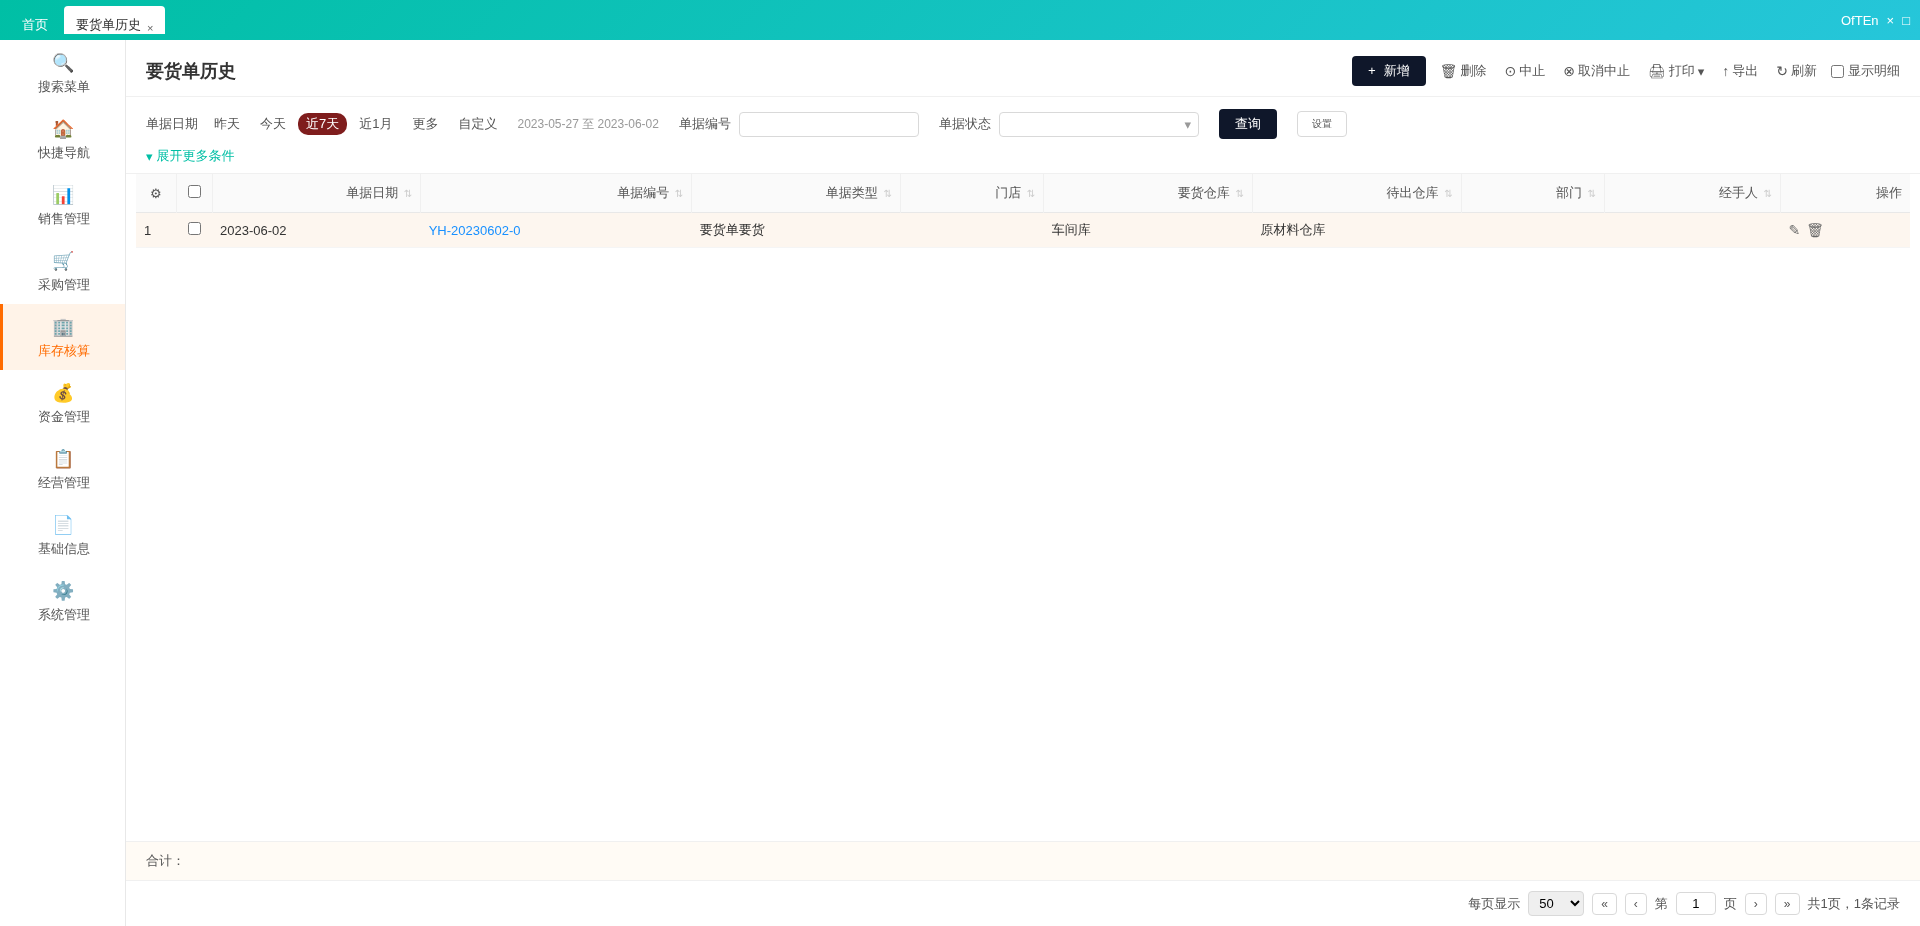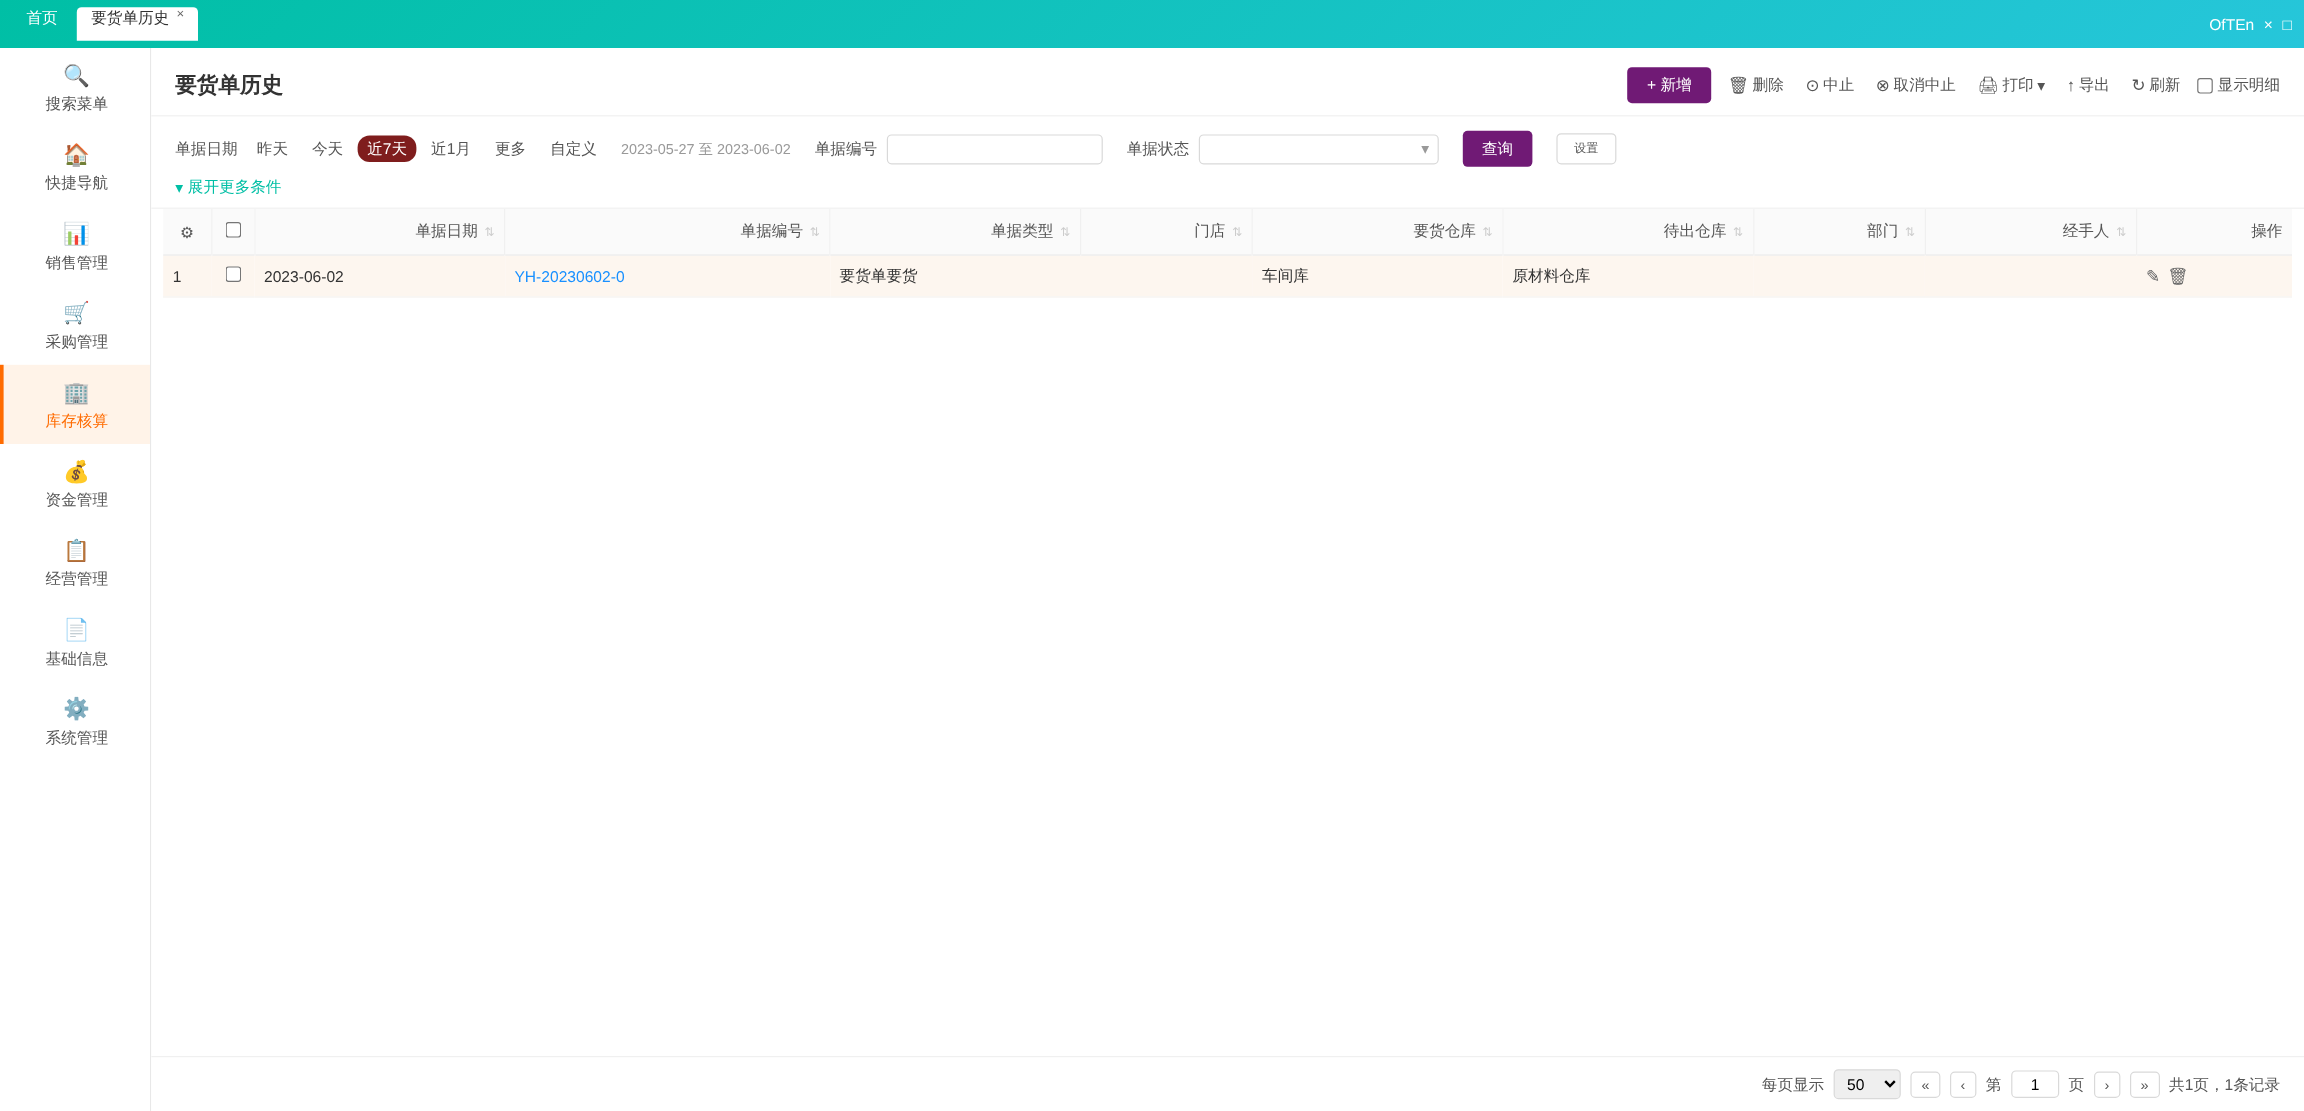--- a/index.html
+++ b/index.html
@@ -13,21 +13,21 @@
       align-items: center;
       padding: 0 10px;
       gap: 4px;
       flex-shrink: 0;
     }
     .topbar-tab {
       height: 28px;
       padding: 0 12px;
       border-radius: 4px 4px 0 0;
       display: flex;
-      align-items: flex-start;
+      align-items: flex-end;
       gap: 6px;
       cursor: pointer;
       color: white;
       font-size: 13px;
     }
     .topbar-tab.home { background: transparent; }
     .topbar-tab.active { background: white; color: #333; }
     .topbar-tab .close-icon { font-size: 11px; color: #666; cursor: pointer; }
     .topbar-right {
       margin-left: auto;
@@ -105,27 +105,28 @@
       display: flex;
       align-items: center;
       gap: 3px;
       cursor: pointer;
       color: #555;
       font-size: 13px;
       padding: 0 4px;
     }
     .toolbar-btn .btn-icon { font-size: 14px; }
     .btn-primary {
-      background: #701a75;
+      background: #0f172a;
       color: white;
       border: none;
       border-radius: 4px;
       padding: 6px 16px;
       cursor: pointer;
       font-size: 13px;
+      font-family: Liberation Mono, monospace;
     }
     .btn-secondary {
       background: white;
       color: #555;
       border: 1px solid #d9d9d9;
       border-radius: 4px;
       padding: 5px 14px;
       cursor: pointer;
       font-size: 10px;
     }
@@ -508,20 +509,23 @@
               <div class="action-icons">
                 <span class="action-icon">✎</span>
                 <span class="action-icon">🗑</span>
               </div>
             </td>
           </tr>
         </tbody>
       </table>
     </div>
 
+    <div class="footer-summary">
+      <span>合计：</span>
+    </div>
 
     <div class="pagination">
       <span class="pagination-label">每页显示</span>
       <select class="pagination-select">
         <option>50</option>
         <option>10</option>
         <option>20</option>
         <option>100</option>
       </select>
       <button class="pagination-btn">«</button>

